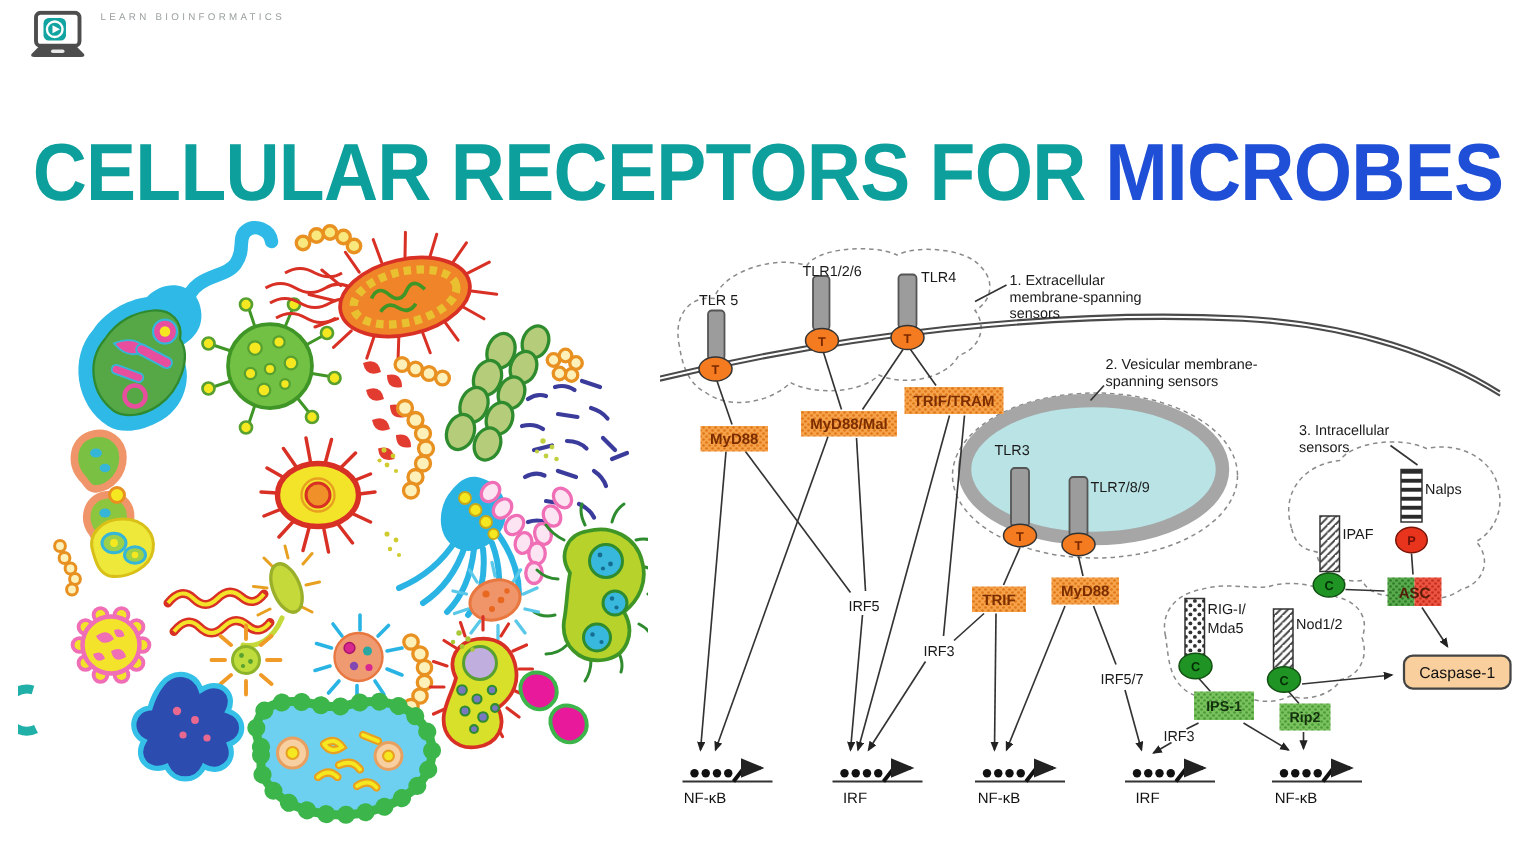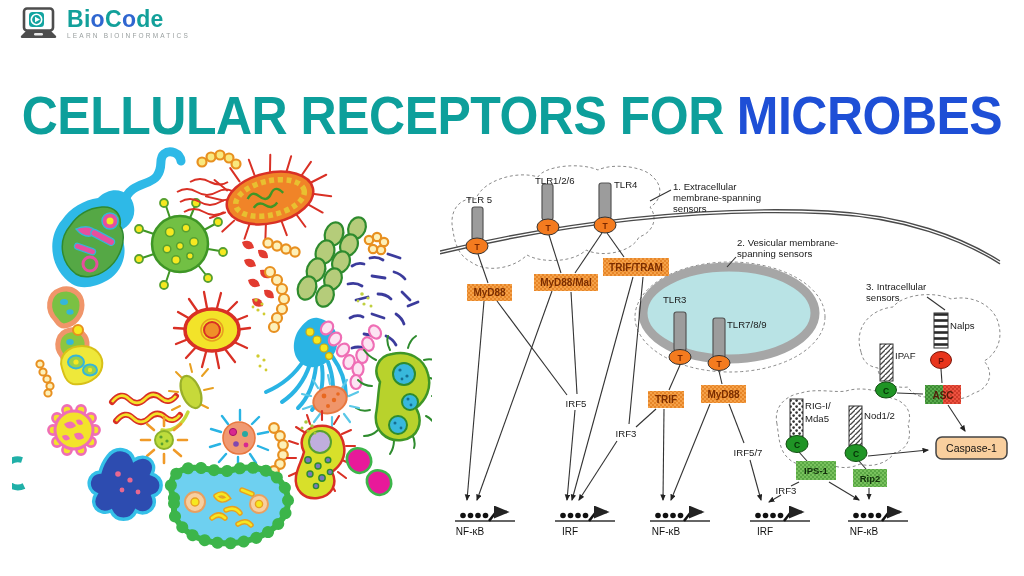--- a/index.html
+++ b/index.html
@@ -48,21 +48,20 @@
   <div class="logo">
     <svg width="40" height="34" viewBox="0 0 40 34">
       <rect x="4" y="1.5" width="29" height="22" rx="3" fill="#fff" stroke="#4d4d4d" stroke-width="2.6"></rect>
       <rect x="9" y="5" width="15" height="15" rx="3.5" fill="#12a4a0"></rect>
       <circle cx="16.5" cy="12.5" r="5.2" fill="none" stroke="#ffffff" stroke-width="1.6"></circle>
       <path d="M15,9.8 L20,12.5 L15,15.2 z" fill="#ffffff"></path>
       <path d="M1,29 L6,24 L31,24 L36,29 q1,2 -2,2 L3,31 q-3,0 -2,-2 z" fill="#4d4d4d"></path>
       <rect x="14" y="26" width="9" height="2.4" rx="1.2" fill="#e8e8e8"></rect>
     </svg>
     <div class="logo-text">
-      <div class="brand"><span class="teal">Bi</span><span class="blue">o</span><span class="teal">C</span><span class="blue">o</span><span class="teal">de</span></div>
       <div class="tagline">LEARN BIOINFORMATICS</div>
     </div>
   </div>
 
   <h1 class="title"><span class="t1" style="color: rgb(13, 159, 155);">CELLULAR RECEPTORS FOR</span><span class="t2" style="color: rgb(30, 79, 214);">MICROBES</span></h1>
 
   <svg id="microbes" width="420" height="430" viewBox="0 0 420 430">
 
     <g>
       <path d="M112,68 C118,48 138,52 145,42 C152,32 146,25 152,20 C158,15 168,19 169,27" fill="none" stroke="#2eb9e7" stroke-width="9" stroke-linecap="round"></path>

